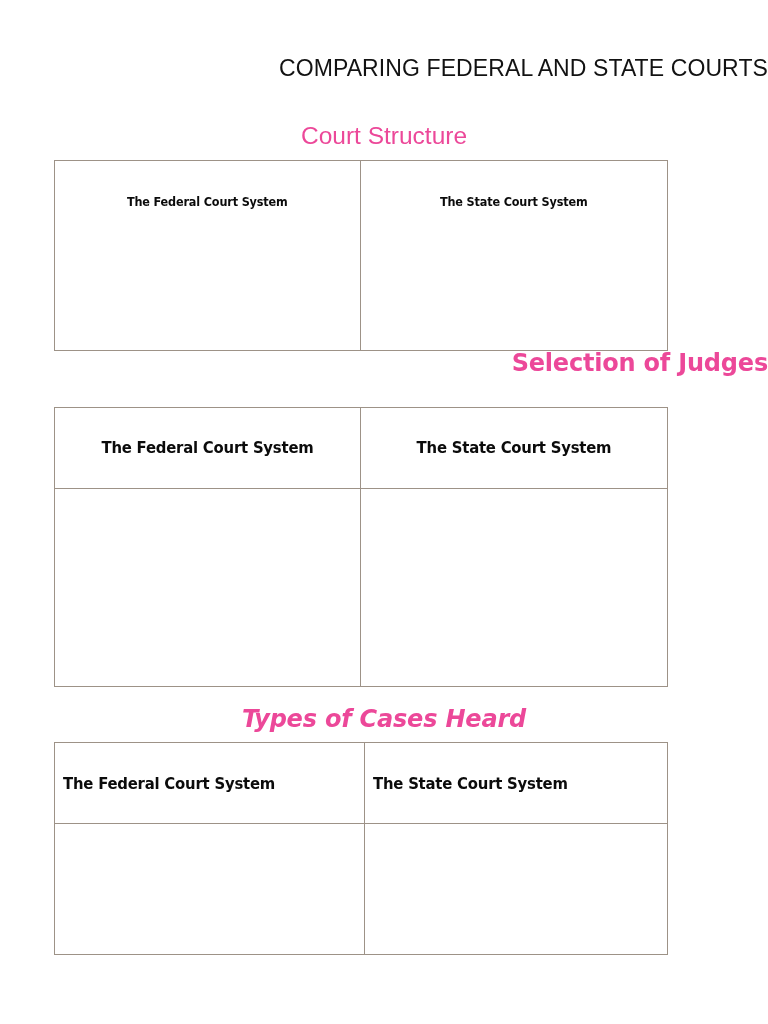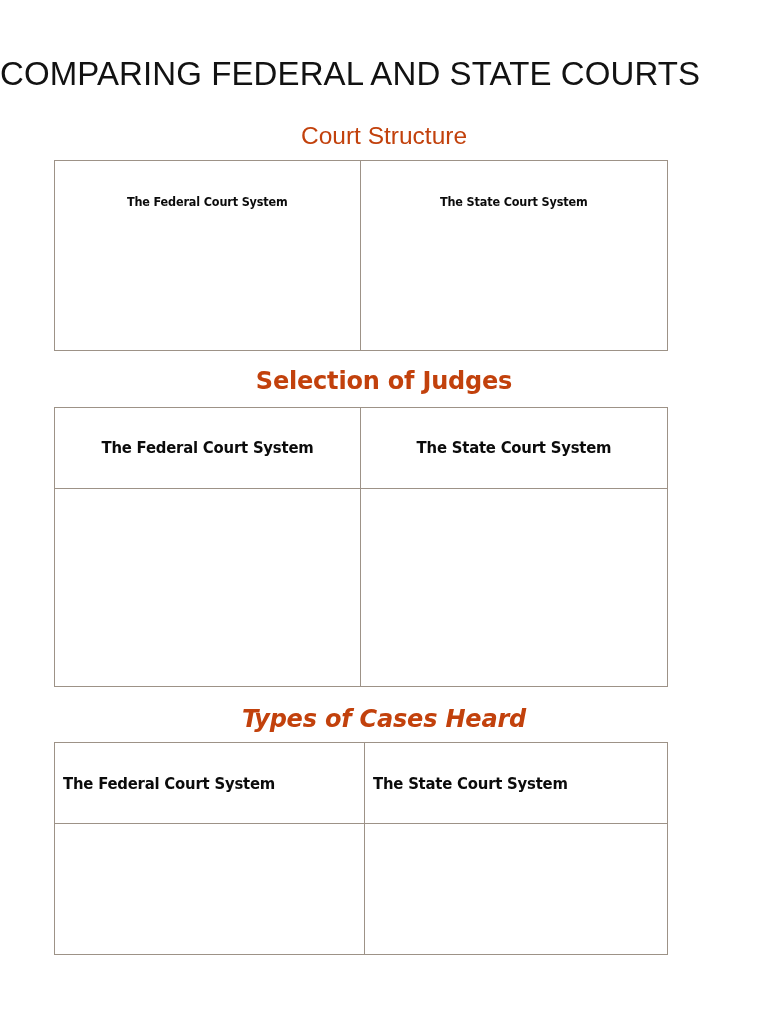--- a/index.html
+++ b/index.html
@@ -22,36 +22,36 @@
     inset: 0;
     background: #ffffff;
   }
 
   
   .doc-title {
     position: absolute;
     left: 0;
     right: 0;
     top: 55px;
-    text-align: left;
+    text-align: right;
     font-family: "Liberation Sans", sans-serif;
     font-weight: 400;
-    font-size: 33px;
+    font-size: 23px;
     letter-spacing: 0.1px;
     color: #121212;
     white-space: nowrap;
   }
 
   
   .section-heading {
     position: absolute;
     left: 0;
     right: 0;
     text-align: center;
-    color: #c2410c;
+    color: #ec4899;
     white-space: nowrap;
   }
   .section-heading.light {
     font-family: "Liberation Sans", sans-serif;
     font-weight: 400;
     font-size: 24.5px;
   }
   .section-heading.heavy {
     font-family: "DejaVu Sans", sans-serif;
     font-weight: 700;
@@ -125,21 +125,21 @@
     left: 54px;
     top: 160px;
     width: 614px;
     height: 191px;
   }
   #table-1 .row.header-row { height: 100%; }
   #table-1 .cell.c1 { width: 306px; padding-top: 33px; }
   #table-1 .cell.c2 { width: 307px; padding-top: 33px; }
 
   
-  #heading-2 { top: 367px; }
+  #heading-2 { top: 349px; text-align: right; }
   #table-2 {
     left: 54px;
     top: 407px;
     width: 614px;
     height: 280px;
   }
   #table-2 .row.header-row { height: 81px; }
   #table-2 .row.body-row   { height: 197px; }
   #table-2 .cell.c1 { width: 306px; }
   #table-2 .cell.c2 { width: 306px; }

